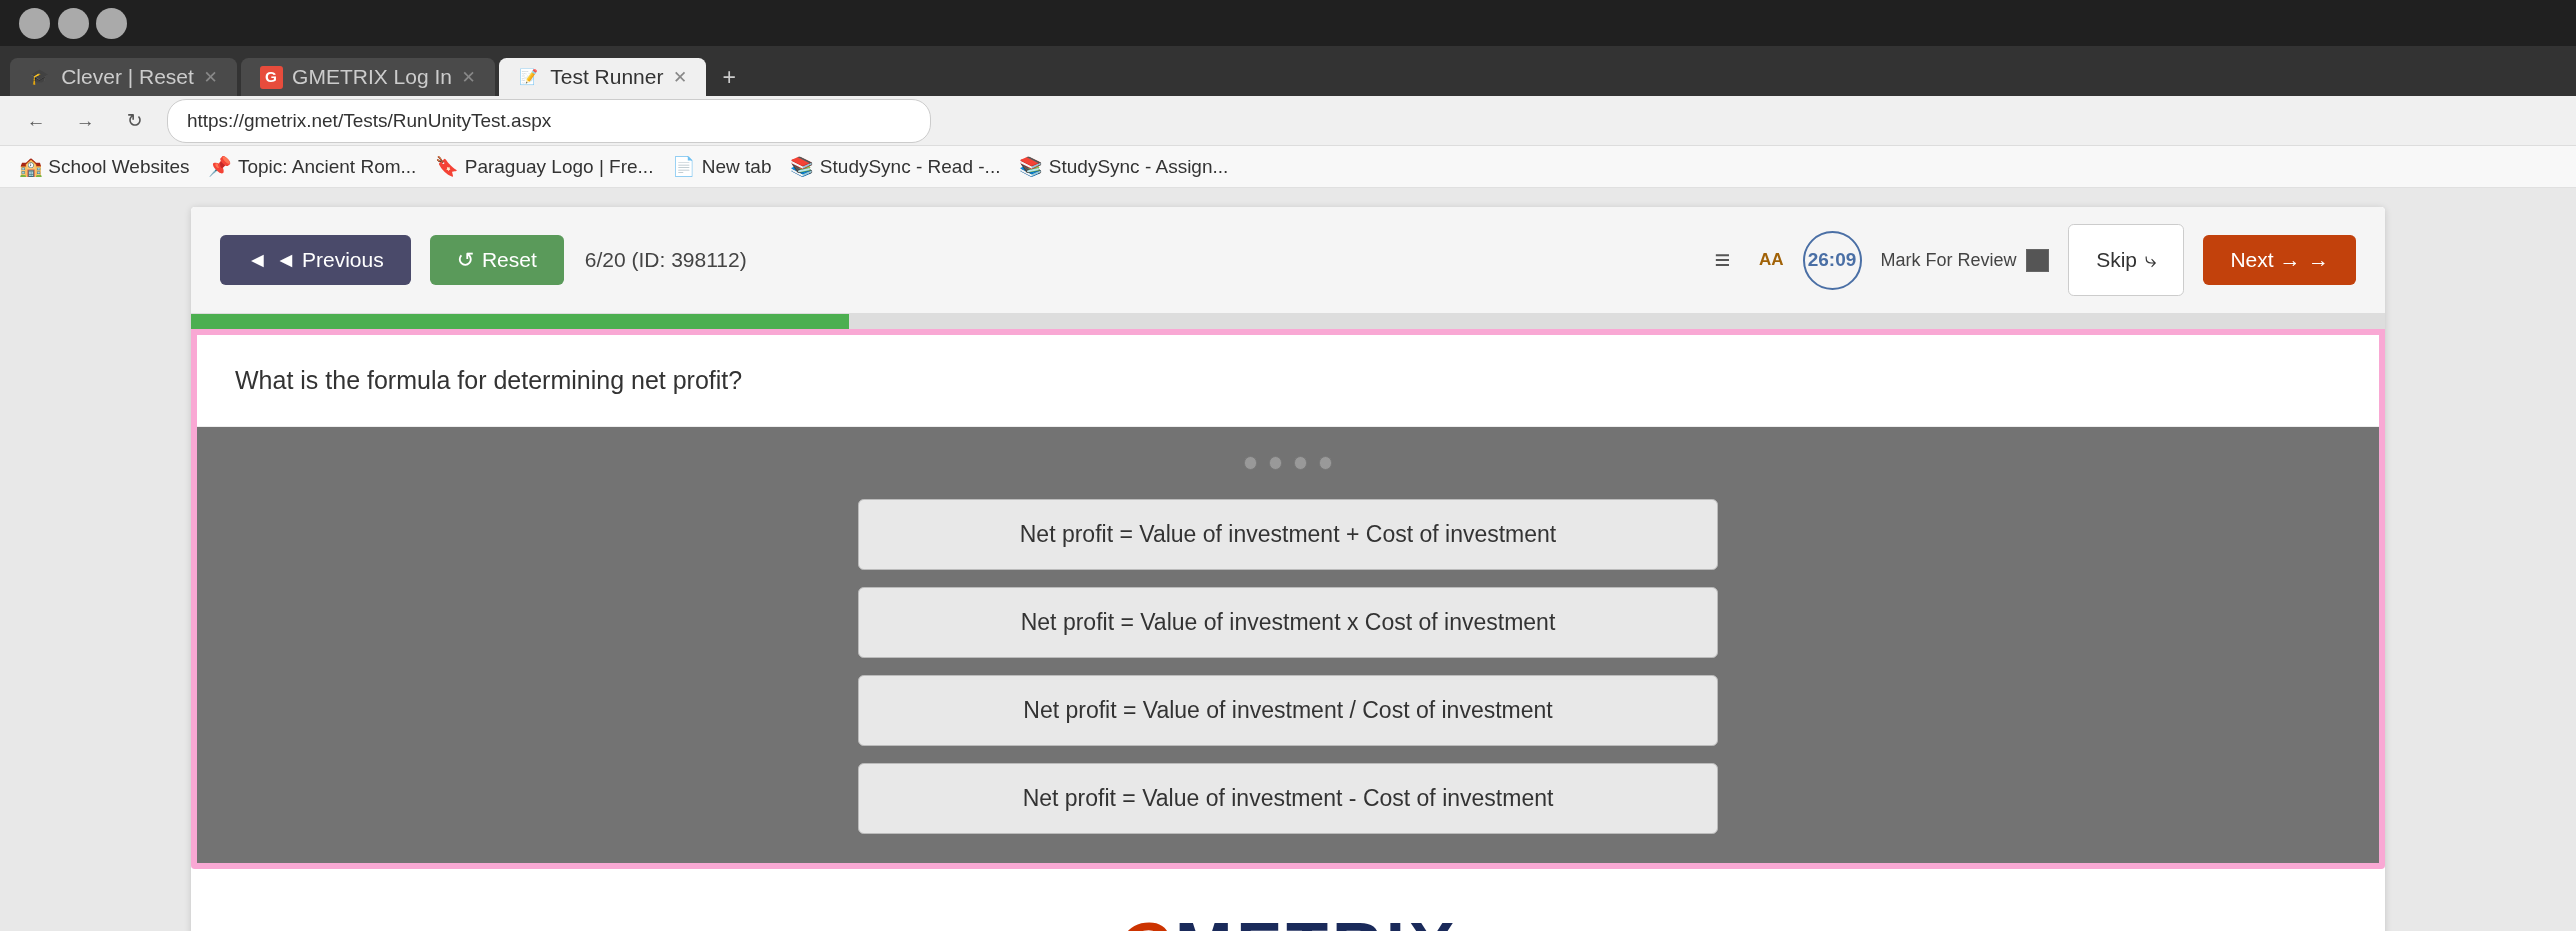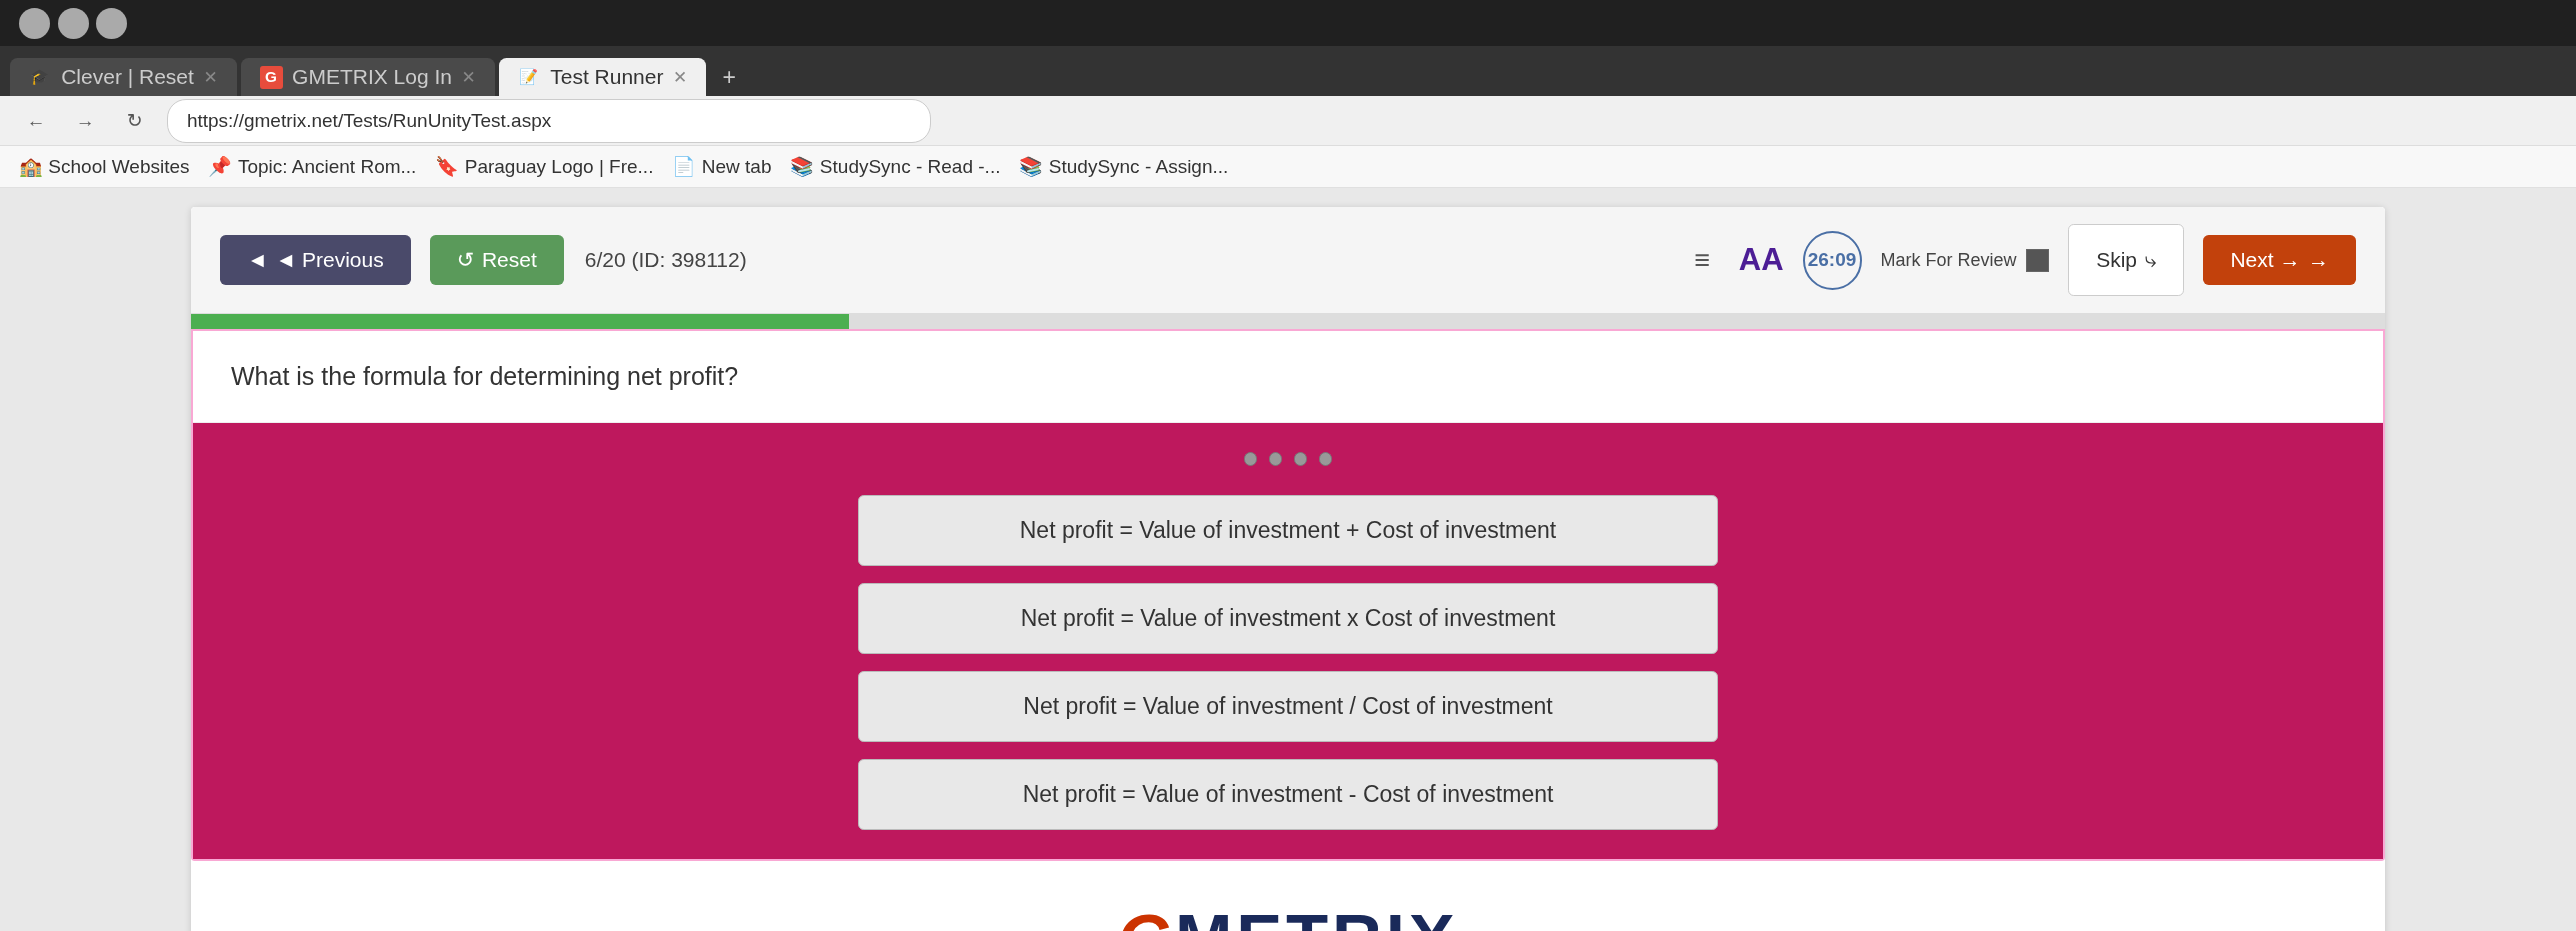--- a/index.html
+++ b/index.html
@@ -201,22 +201,22 @@
       flex: 1;
     }
 
     .list-icon {
       font-size: 27px;
       color: #555;
       margin-right: 9.6px;
     }
 
     .font-size-btn {
-      font-size: 31px;
-      color: #4c1d95;
+      font-size: 17px;
+      color: #a16207;
       font-weight: bold;
     }
 
     .timer-circle {
       width: 59px;
       height: 59px;
       border-radius: 50%;
       border: 2.9px solid #4a6fa5;
       display: flex;
       align-items: center;
@@ -276,34 +276,34 @@
 
     .progress-bar-fill {
       height: 100%;
       background: #4caf50;
       width: 30%;
     }
 
     
     .question-container {
       background: white;
-      border: 2px solid #f9a8d4;
+      border: 6px solid #f9a8d4;
       border-radius: 0 0 3.8px 3.8px;
     }
 
     .question-text {
       padding: 31px 38px;
       font-size: 25px;
       color: #333;
       border-bottom: 1px solid #eee;
     }
 
     .answer-area {
       padding: 29px 38px;
-      background: #be185d;
+      background: #737373;
       min-height: 287px;
     }
 
     .dots-indicator {
       display: flex;
       justify-content: center;
       gap: 11.5px;
       margin-bottom: 29px;
     }
 

